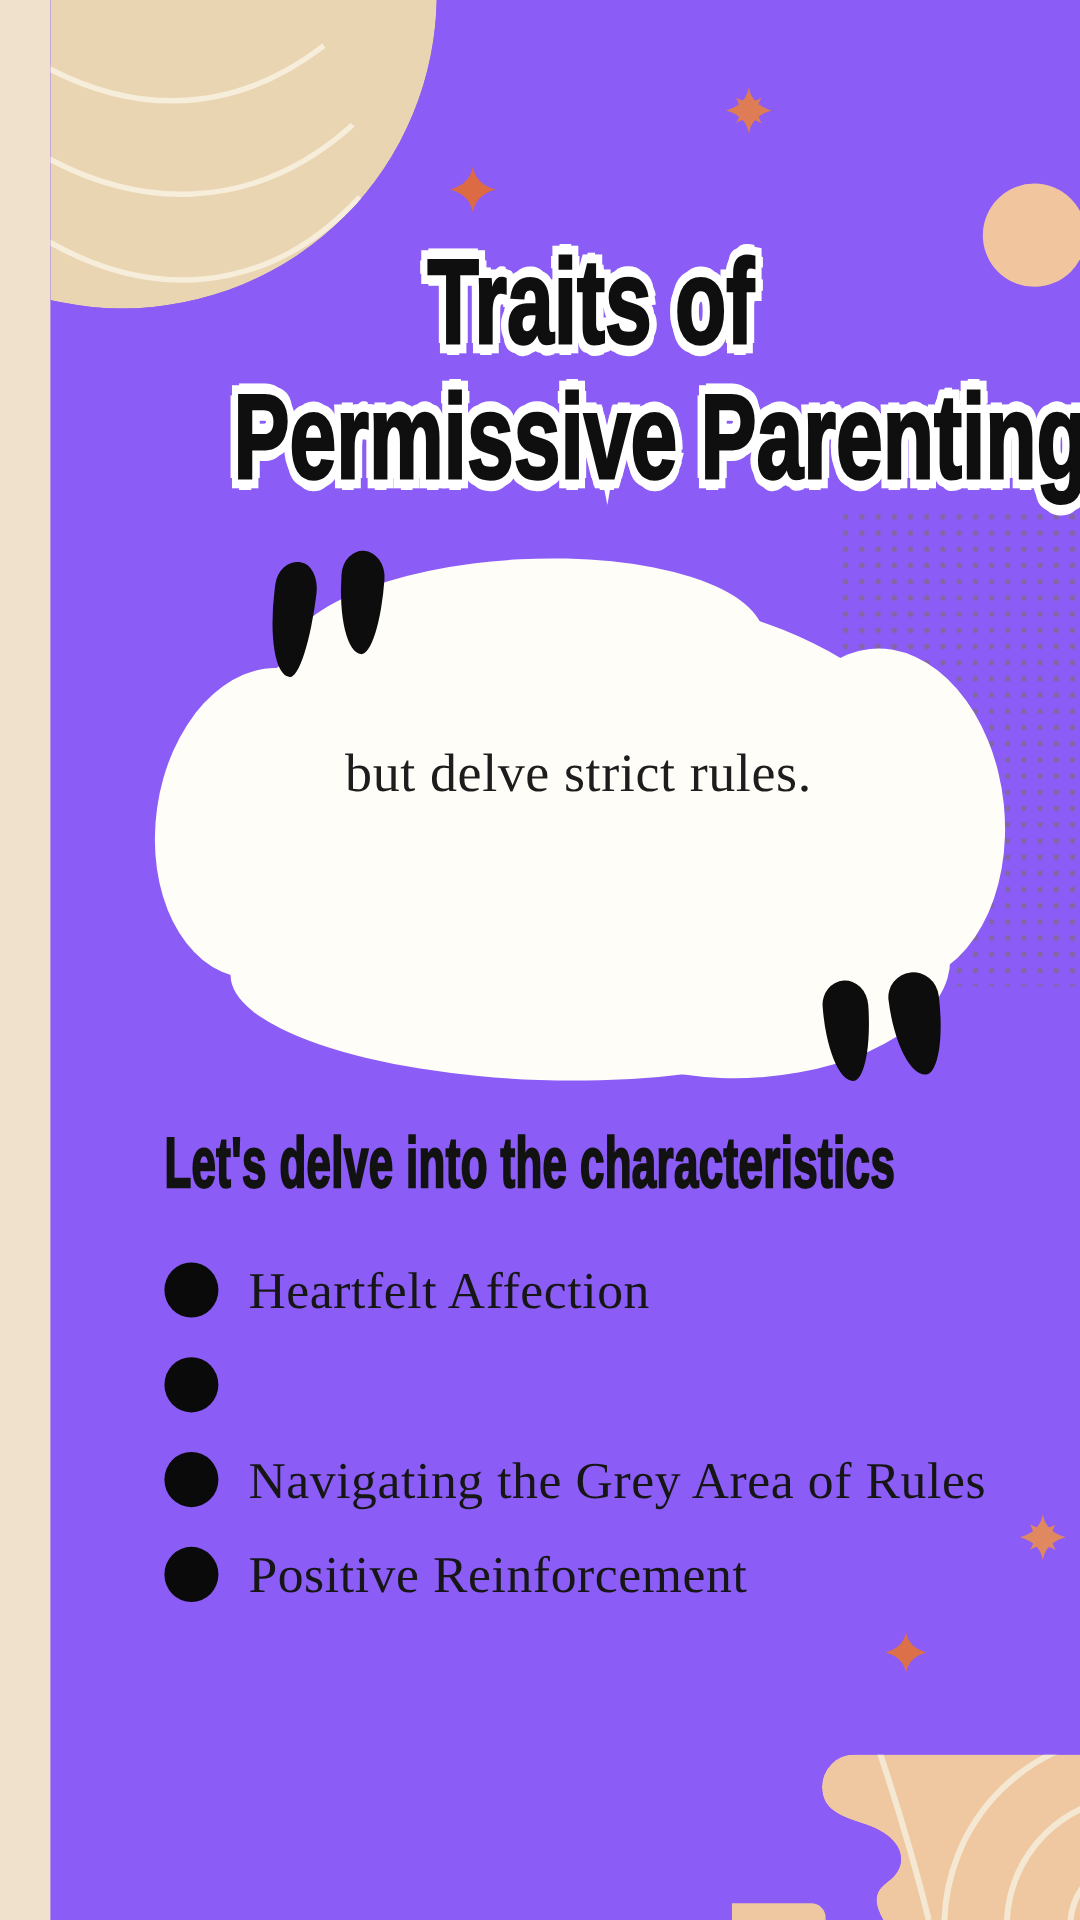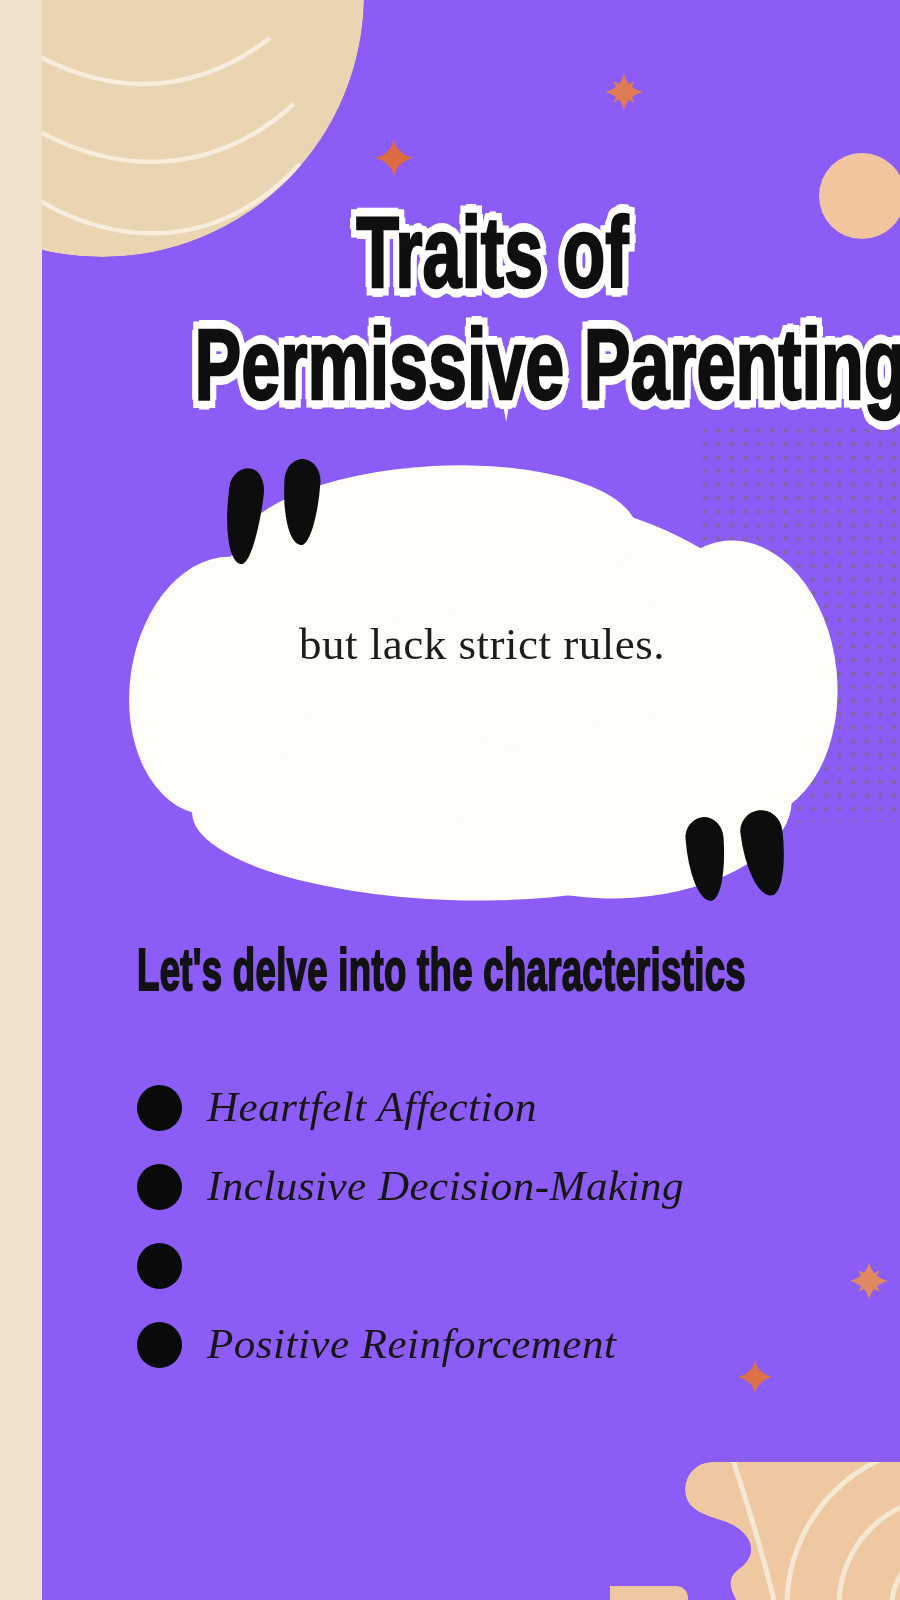--- a/index.html
+++ b/index.html
@@ -63,21 +63,21 @@
   .heading{
     position:absolute;left:95px;top:936px;z-index:3;
     font-family:"Liberation Sans",sans-serif;font-weight:bold;font-size:58px;color:#121212;
   }
   .h-scale{
     display:inline-block;transform:scale(0.63,1.02);transform-origin:0 50%;
     white-space:nowrap;-webkit-text-stroke:2px #121212;letter-spacing:0.5px;
   }
   
   .list{position:absolute;left:95px;top:1052px;width:740px;z-index:3;}
-  .row{display:flex;align-items:flex-end;height:79px;font-style:italic;}
+  .row{display:flex;align-items:flex-start;height:79px;}
   .bullet{flex:none;width:45px;height:46px;border-radius:50%;background:#0a0a0a;margin-right:25px;}
   .row-label{font-size:43px;color:#161616;letter-spacing:0.5px;white-space:nowrap;}
 </style>
 </head>
 <body>
 
 <div class="canvas">
 
   <svg class="deco-topleft" width="330" height="280" viewBox="0 0 330 280" aria-hidden="true">
     <defs>
@@ -136,38 +136,38 @@
       <div class="b5"></div>
       <div class="b6"></div>
   </div>
 
   <div class="qmark qm1"></div>
   <div class="qmark qm2"></div>
   <div class="qmark qm3"></div>
   <div class="qmark qm4"></div>
 
   <div class="quote-text">
-    <div>but lack strict rules.</div>
+    <div>but delve strict rules.</div>
   </div>
 
   <div class="heading">
     <span class="h-scale">Let's delve into the characteristics</span>
   </div>
 
   <div class="list">
     <div class="row">
       <span class="bullet"></span>
       <span class="row-label">Heartfelt Affection</span>
     </div>
     <div class="row">
       <span class="bullet"></span>
-      <span class="row-label">Inclusive Decision-Making</span>
     </div>
     <div class="row">
       <span class="bullet"></span>
+      <span class="row-label">Navigating the Grey Area of Rules</span>
     </div>
     <div class="row">
       <span class="bullet"></span>
       <span class="row-label">Positive Reinforcement</span>
     </div>
   </div>
 
   <svg class="deco-bottomright" width="310" height="205" viewBox="0 0 310 205" aria-hidden="true">
     <defs>
       <clipPath id="clipBR">

